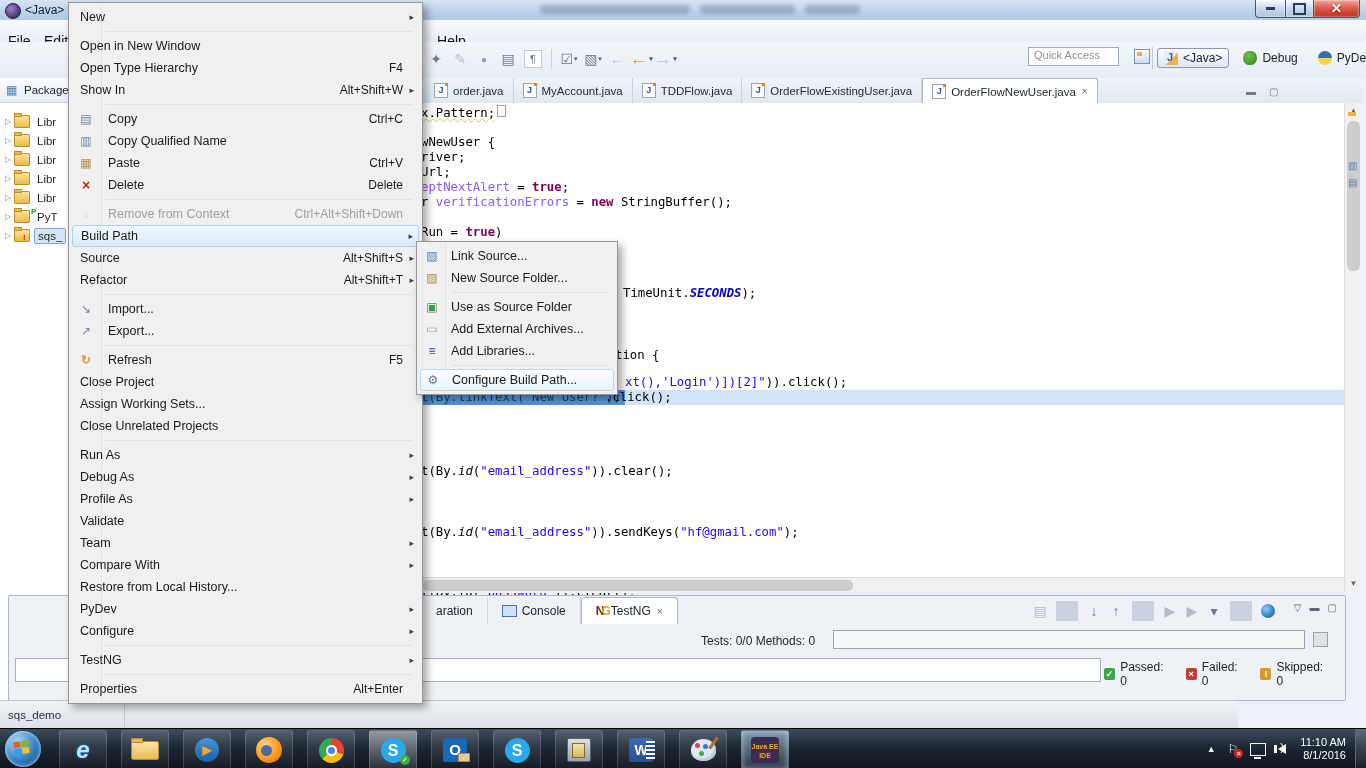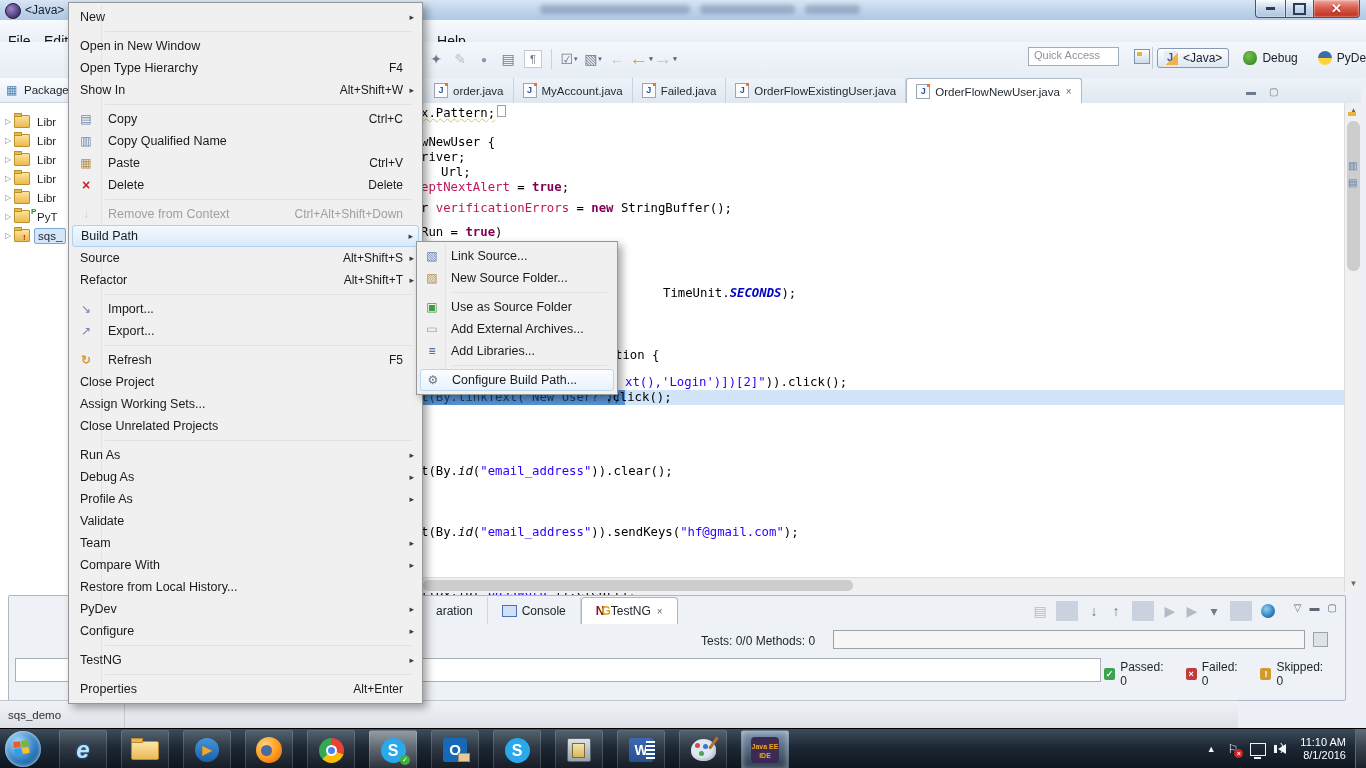--- a/index.html
+++ b/index.html
@@ -89,21 +89,21 @@
     position:relative;font-size:9px;color:#2b55a0;font-weight:bold;text-align:center;line-height:12px}
   .jicon::after{content:"";position:absolute;right:-1px;top:-1px;width:3px;height:3px;background:#e8762c}
   .etab .close{margin-left:6px;color:#5d6874;font-size:10px}
   .tabrow-btn{position:absolute;top:8px;color:#6f7b8d;font-size:10px}
   .editor-bg{position:absolute;left:250px;top:103px;width:1094px;height:489px;background:#fff}
   .code{font-family:"DejaVu Sans Mono","Liberation Mono",monospace;font-size:12.3px;line-height:15.1px;white-space:pre}
   .code-frag{position:absolute;height:15px}
   .code-block{position:absolute;left:421px;top:404px}
   .code-line{height:15.05px}
   .tk-p{color:#000}.tk-s{color:#2a00ff}.tk-k{color:#7f0055;font-weight:bold}
-  .tk-f{color:#be185d}.tk-sf{color:#0000c0;font-style:italic;font-weight:bold}
+  .tk-f{color:#8b5cf6}.tk-sf{color:#0000c0;font-style:italic;font-weight:bold}
   .tk-m{font-style:italic}
   .tk-wr{color:#000;text-decoration:underline wavy #d8c75a;text-decoration-thickness:1px}
   .tk-box{display:inline-block;width:7px;height:10px;border:1px solid #9aa2ac;margin-left:2px}
   .sel-band{position:absolute;left:421px;top:390px;width:923px;height:15px;background:#d2e4f7}
   .sel-dark{position:absolute;left:0;top:0;height:15px;background:#5796d8;color:#1c3f63;padding-right:4px}
   .sel-rest{position:absolute;left:184px;top:0;color:#000}
   .vscroll{position:absolute;left:1344px;top:103px;width:17px;height:489px;background:#f0f0f0;border-left:1px solid #dcdcdc}
   .vthumb{position:absolute;left:2px;top:18px;width:13px;height:150px;background:#cdcdcd;border-radius:6px}
   .sarrow{position:absolute;left:0;width:17px;height:16px;color:#606a76;font-size:8px;text-align:center;line-height:16px}
   .hscroll{position:absolute;left:421px;top:577px;width:923px;height:15px;background:#f0f0f0;border-top:1px solid #dcdcdc}
@@ -411,21 +411,21 @@
       </span>
 
       <span class="etab">
         <span class="jicon">J</span>
         <span>MyAccount.java</span>
 
       </span>
 
       <span class="etab">
         <span class="jicon">J</span>
-        <span>Failed.java</span>
+        <span>TDDFlow.java</span>
 
       </span>
 
       <span class="etab">
         <span class="jicon">J</span>
         <span>OrderFlowExistingUser.java</span>
 
       </span>
 
       <span class="etab active">
@@ -440,29 +440,29 @@
 
 <div class="editor-bg"></div>
 <div>
 
     <div class="code-frag code" style="left: 421px; top: 105px;"><span class="tk-wr">x.Pattern;</span><span class="tk-box"> </span></div>
 
     <div class="code-frag code" style="left: 421px; top: 135px;"><span class="tk-p">wNewUser {</span></div>
 
     <div class="code-frag code" style="left: 421px; top: 150px;"><span class="tk-p">river;</span></div>
 
-    <div class="code-frag code" style="left: 441px; top: 165px; text-align: center;"><span class="tk-p">Url;</span></div>
+    <div class="code-frag code" style="left: 421px; top: 165px; text-align: center;"><span class="tk-p">Url;</span></div>
 
     <div class="code-frag code" style="left: 421px; top: 180px;"><span class="tk-f">eptNextAlert</span><span class="tk-p"> = </span><span class="tk-k">true</span><span class="tk-p">;</span></div>
 
-    <div class="code-frag code" style="left: 421px; top: 201px;"><span class="tk-p">r </span><span class="tk-f">verificationErrors</span><span class="tk-p"> = </span><span class="tk-k">new</span><span class="tk-p"> StringBuffer();</span></div>
+    <div class="code-frag code" style="left: 421px; top: 195px;"><span class="tk-p">r </span><span class="tk-f">verificationErrors</span><span class="tk-p"> = </span><span class="tk-k">new</span><span class="tk-p"> StringBuffer();</span></div>
 
     <div class="code-frag code" style="left: 421px; top: 225px;"><span class="tk-p">Run = </span><span class="tk-k">true</span><span class="tk-p">)</span></div>
 
-    <div class="code-frag code" style="left: 623px; top: 286px; margin-left: 40px;"><span class="tk-p">TimeUnit.</span><span class="tk-sf">SECONDS</span><span class="tk-p">);</span></div>
+    <div class="code-frag code" style="left: 623px; top: 286px;"><span class="tk-p">TimeUnit.</span><span class="tk-sf">SECONDS</span><span class="tk-p">);</span></div>
 
     <div class="code-frag code" style="left: 615px; top: 348px;"><span class="tk-p">tion {</span></div>
 
     <div class="code-frag code" style="left: 625px; top: 375px;"><span class="tk-s">xt(),'Login')])[2]"</span><span class="tk-p">)).click();</span></div>
   </div>
 <div class="sel-band code">
   <span class="sel-dark">t(By.linkText("New User?"))</span>
   <span class="sel-rest">.click();</span>
 </div>
 <div class="code-block code">

